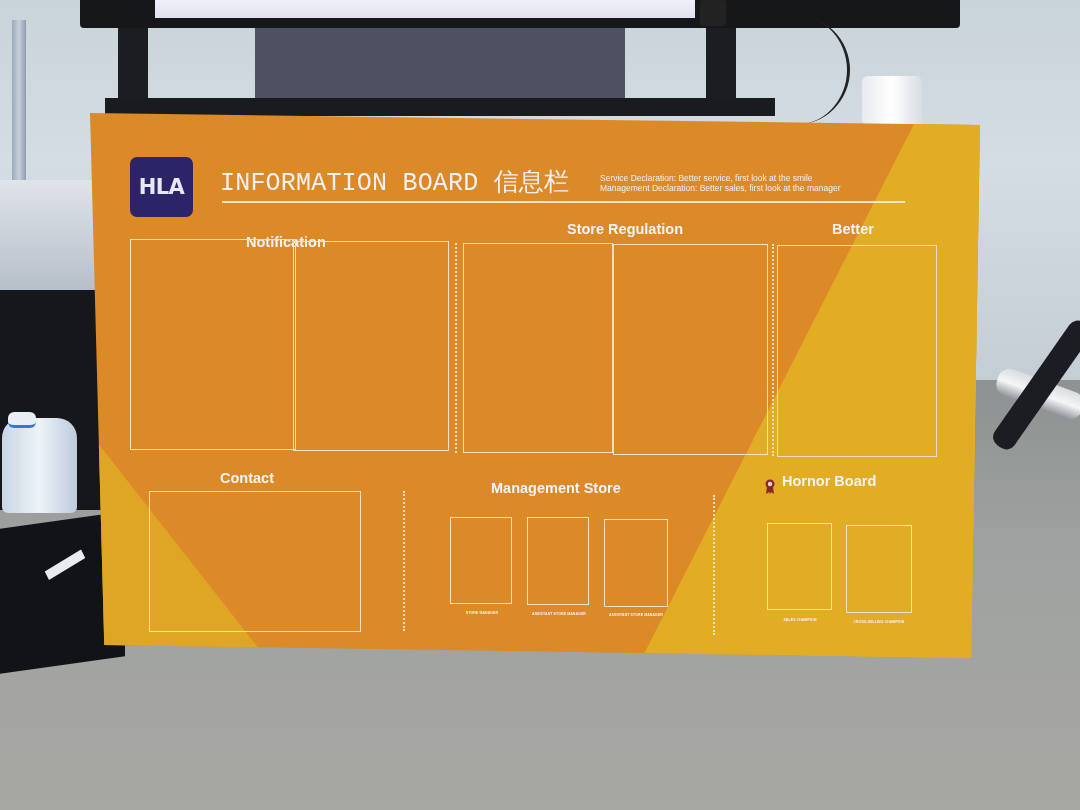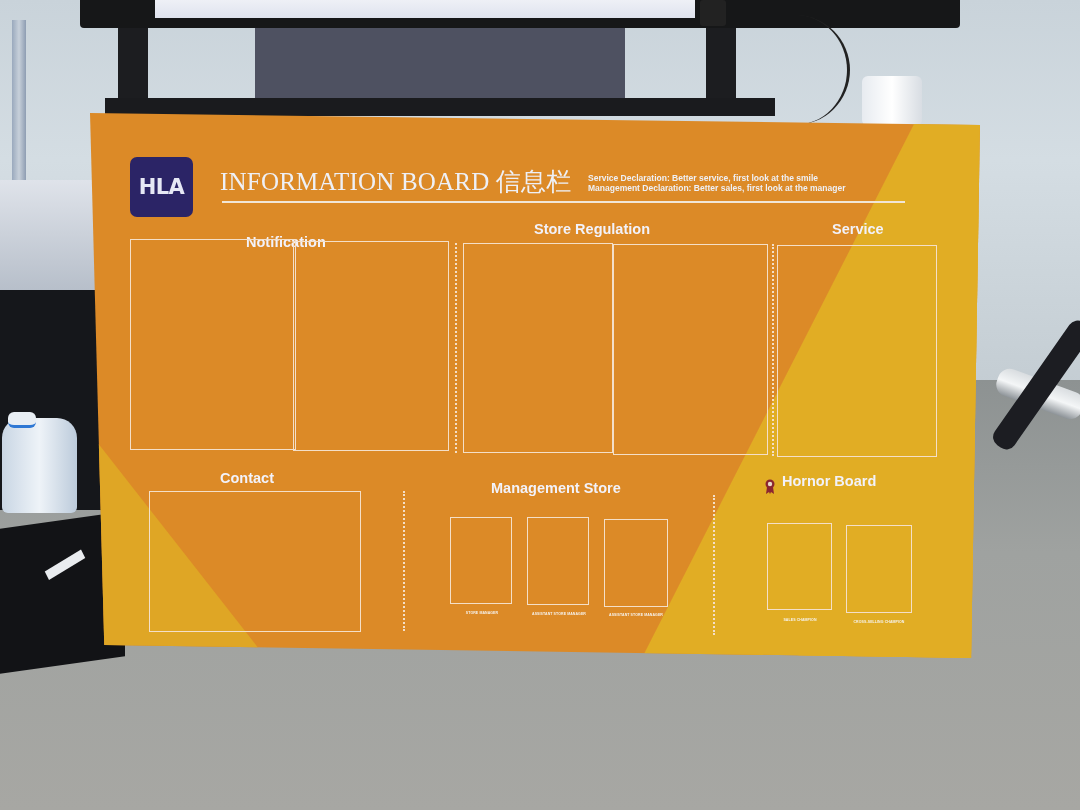--- a/index.html
+++ b/index.html
@@ -128,25 +128,25 @@
       background: #2b2466; border-radius: 7px;
       display: flex; align-items: center; justify-content: center;
     }
     .logo span {
       color: #e6e8f5; font-weight: bold; font-size: 21px; letter-spacing: -0.5px;
       font-family: "DejaVu Sans", sans-serif;
     }
     .title {
       position: absolute; left: 130px; top: 52px;
       color: #eef0f6; font-size: 25px; letter-spacing: 0.2px;
-      font-family: Liberation Serif, serif;
+      font-family: Liberation Mono, monospace;
     }
     .declarations {
-      position: absolute; left: 498px; top: 60px; width: 310px;
-      color: #eef0f6; font-size: 8.5px; line-height: 10px; font-weight: bold;
+      position: absolute; left: 510px; top: 60px; width: 310px;
+      color: #eef0f6; font-size: 8.5px; line-height: 10px; font-weight: normal;
     }
     .header-rule {
       position: absolute; left: 132px; top: 88px; width: 683px; height: 1.5px;
       background: #f1e6d6;
     }
     .section-label {
       position: absolute; color: #f2f2fa; font-weight: bold; font-size: 14.5px;
     }
     .frame {
       position: absolute; border: 1.5px solid #f4dfc8;
@@ -201,22 +201,22 @@
     <span>HLA</span>
   </div>
   <div class="title">INFORMATION BOARD 信息栏</div>
   <div class="declarations">
     <div>Service Declaration: Better service, first look at the smile</div>
     <div>Management Declaration: Better sales, first look at the manager</div>
   </div>
   <div class="header-rule"></div>
 
   <div class="section-label" style="left:156px; top:121px;">Notification</div>
-  <div class="section-label" style="left:444px; top:108px;">Store Regulation</div>
-  <div class="section-label" style="left:742px; top:108px;">Service</div>
+  <div class="section-label" style="left:477px; top:108px;">Store Regulation</div>
+  <div class="section-label" style="left:742px; top:108px;">Better</div>
 
   <div class="frame" style="left:40px; top:126px; width:166px; height:211px;"></div>
   <div class="frame" style="left:203px; top:128px; width:156px; height:210px;"></div>
   <div class="dotted" style="left:365px; top:130px; height:210px;"></div>
   <div class="frame" style="left:373px; top:130px; width:150px; height:210px;"></div>
   <div class="frame" style="left:523px; top:131px; width:155px; height:211px;"></div>
   <div class="dotted" style="left:682px; top:131px; height:212px;"></div>
   <div class="frame" style="left:687px; top:132px; width:160px; height:212px;"></div>
 
   <div class="section-label" style="left:130px; top:357px;">Contact</div>

